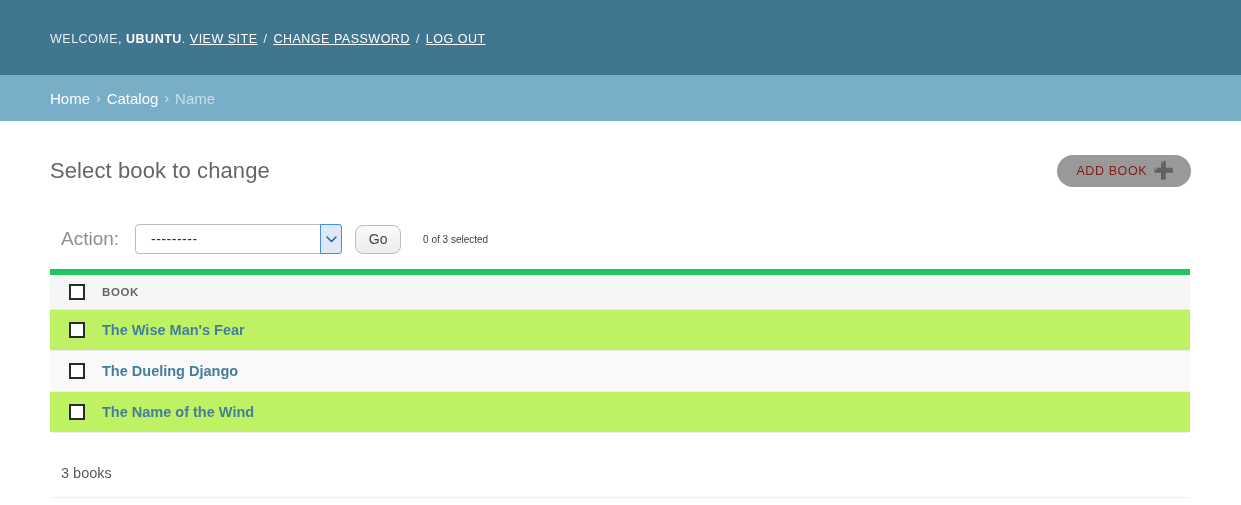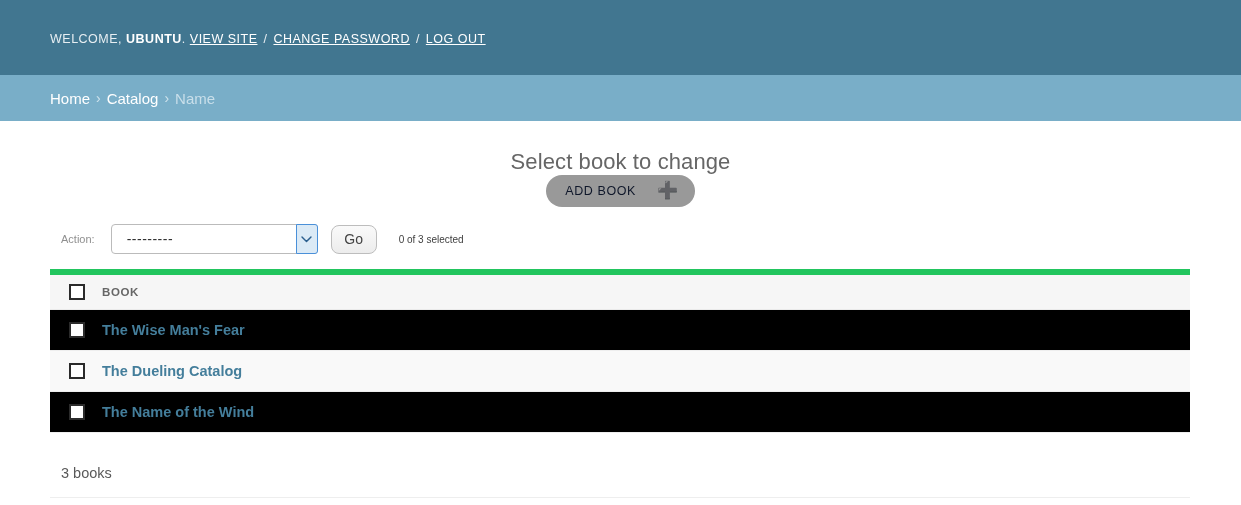--- a/index.html
+++ b/index.html
@@ -74,36 +74,35 @@
   
   #content {
     padding: 0 50px;
   }
   #content-header {
     display: flex;
     align-items: center;
     justify-content: space-between;
     padding-top: 28px;
     height: 72px;
-    flex-direction: column;
   }
   #page-title {
     font-size: 22px;
     font-weight: 400;
     color: #666666;
     margin: 0;
     letter-spacing: 0.1px;
   }
   #object-tools { display: flex; }
   .addlink {
     display: inline-flex;
     align-items: center;
-    gap: 21px;
+    gap: 6px;
     background: #999999;
-    color: #0f172a;
+    color: #7f1d1d;
     border-radius: 16px;
     padding: 8px 16px 8px 19px;
     font-size: 12.5px;
     letter-spacing: 0.6px;
     text-transform: uppercase;
     text-decoration: none;
     font-weight: 400;
     height: 32px;
   }
   .addlink .plus-icon {
@@ -118,21 +117,21 @@
   #changelist {
     padding-top: 24px;
   }
   #toolbar-actions {
     display: flex;
     align-items: center;
     height: 44px;
     padding-left: 11px;
   }
   .action-label {
-    font-size: 11px;
+    font-size: 19px;
     color: #8f8f8f;
     margin-right: 16px;
   }
   .action-select-wrap {
     position: relative;
     width: 207px;
     height: 30px;
     border: 1px solid #bbbbbb;
     border-radius: 4px;
     background: #ffffff;
@@ -202,21 +201,21 @@
     padding: 0;
     vertical-align: middle;
   }
   #result_list td {
     border-bottom: 1px solid #eeeeee;
     height: 41px;
     padding: 0;
     vertical-align: middle;
   }
   #result_list tbody tr.row2 td { background: #f9f9f9; }
-  #result_list tbody tr.row1 td { background: #000000; }
+  #result_list tbody tr.row1 td { background: #bef264; }
   .col-check { width: 52px; padding-left: 19px !important; }
   .col-book { padding-left: 0 !important; }
   th.col-book { padding-left: 0 !important; }
   .cb {
     width: 16px;
     height: 16px;
     border: 2px solid #2b2b2b;
     background: #ffffff;
     display: block;
     cursor: pointer;
@@ -307,21 +306,21 @@
           </td>
           <td class="col-book">
             <a href="#" class="booklink">The Wise Man's Fear</a>
           </td>
         </tr>
         <tr class="row2">
           <td class="col-check">
             <span class="cb"></span>
           </td>
           <td class="col-book">
-            <a href="#" class="booklink">The Dueling Catalog</a>
+            <a href="#" class="booklink">The Dueling Django</a>
           </td>
         </tr>
         <tr class="row1">
           <td class="col-check">
             <span class="cb"></span>
           </td>
           <td class="col-book">
             <a href="#" class="booklink">The Name of the Wind</a>
           </td>
         </tr>

